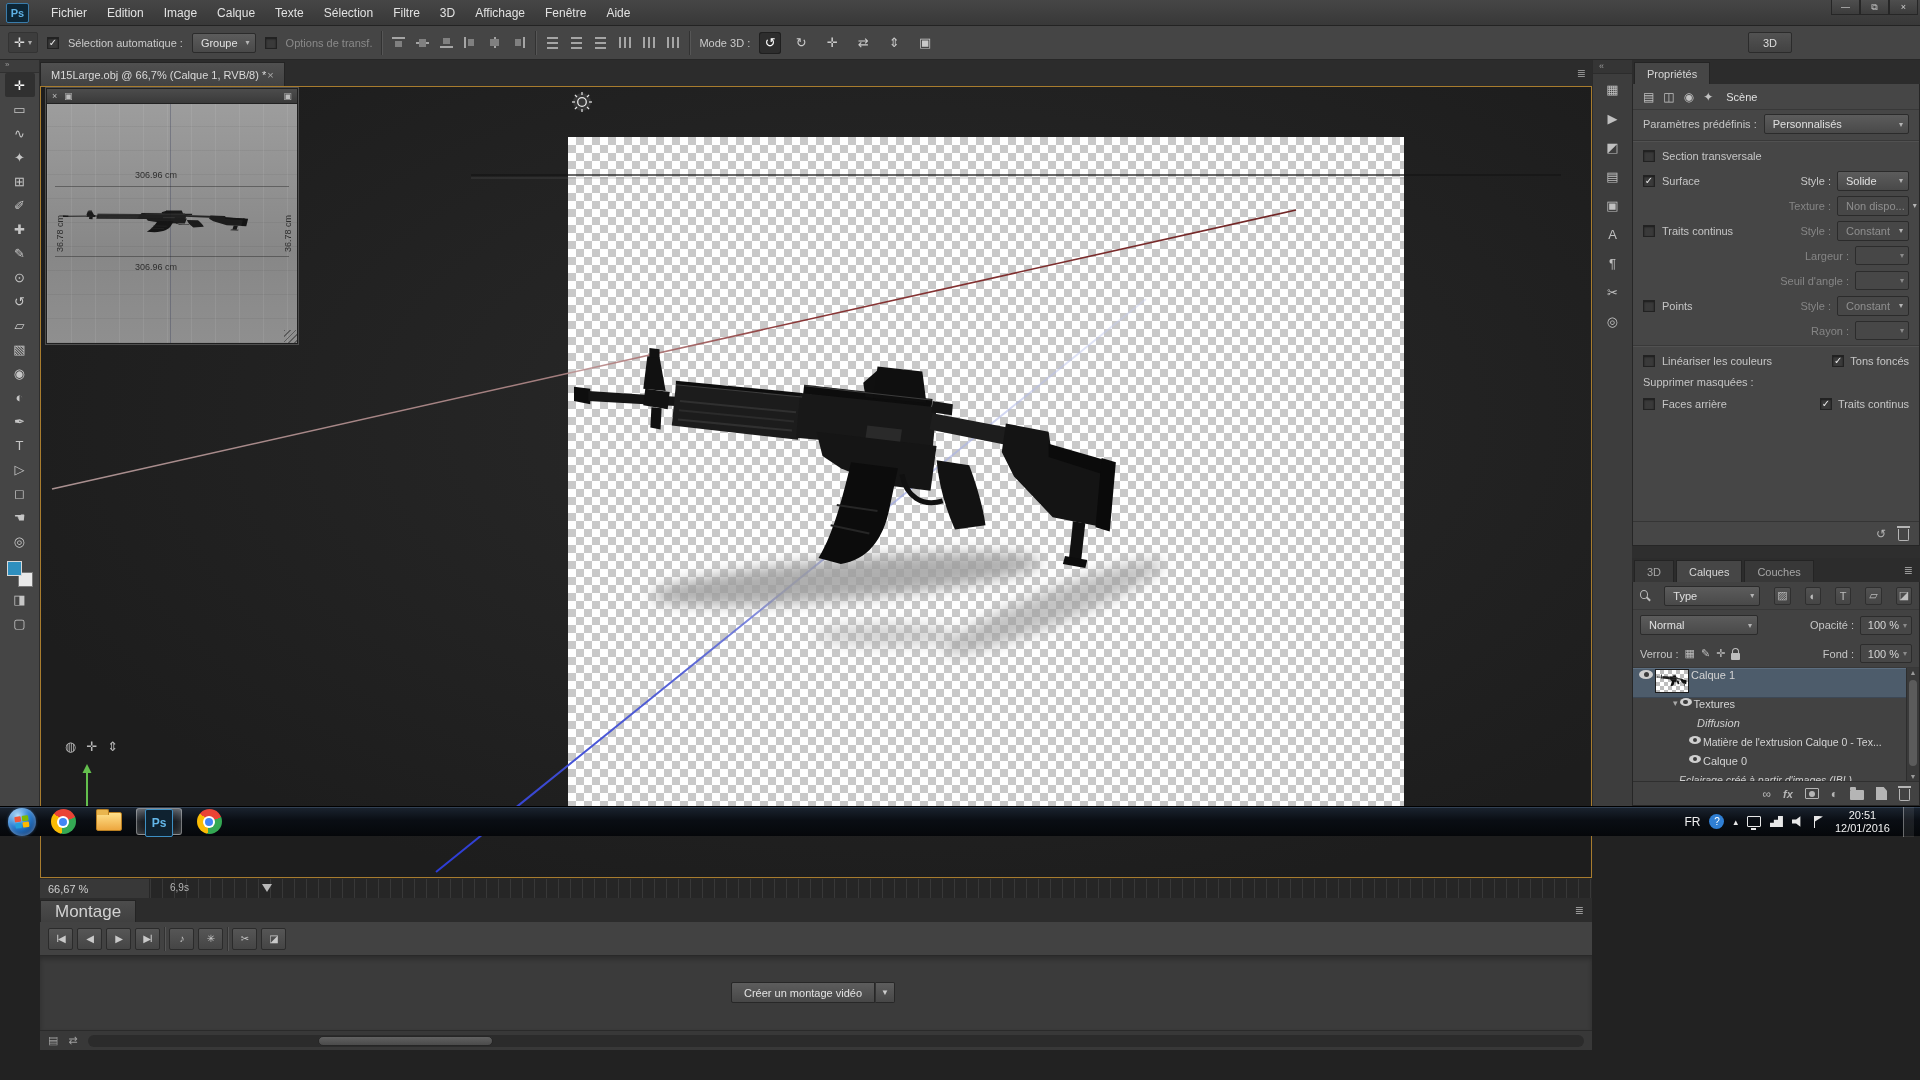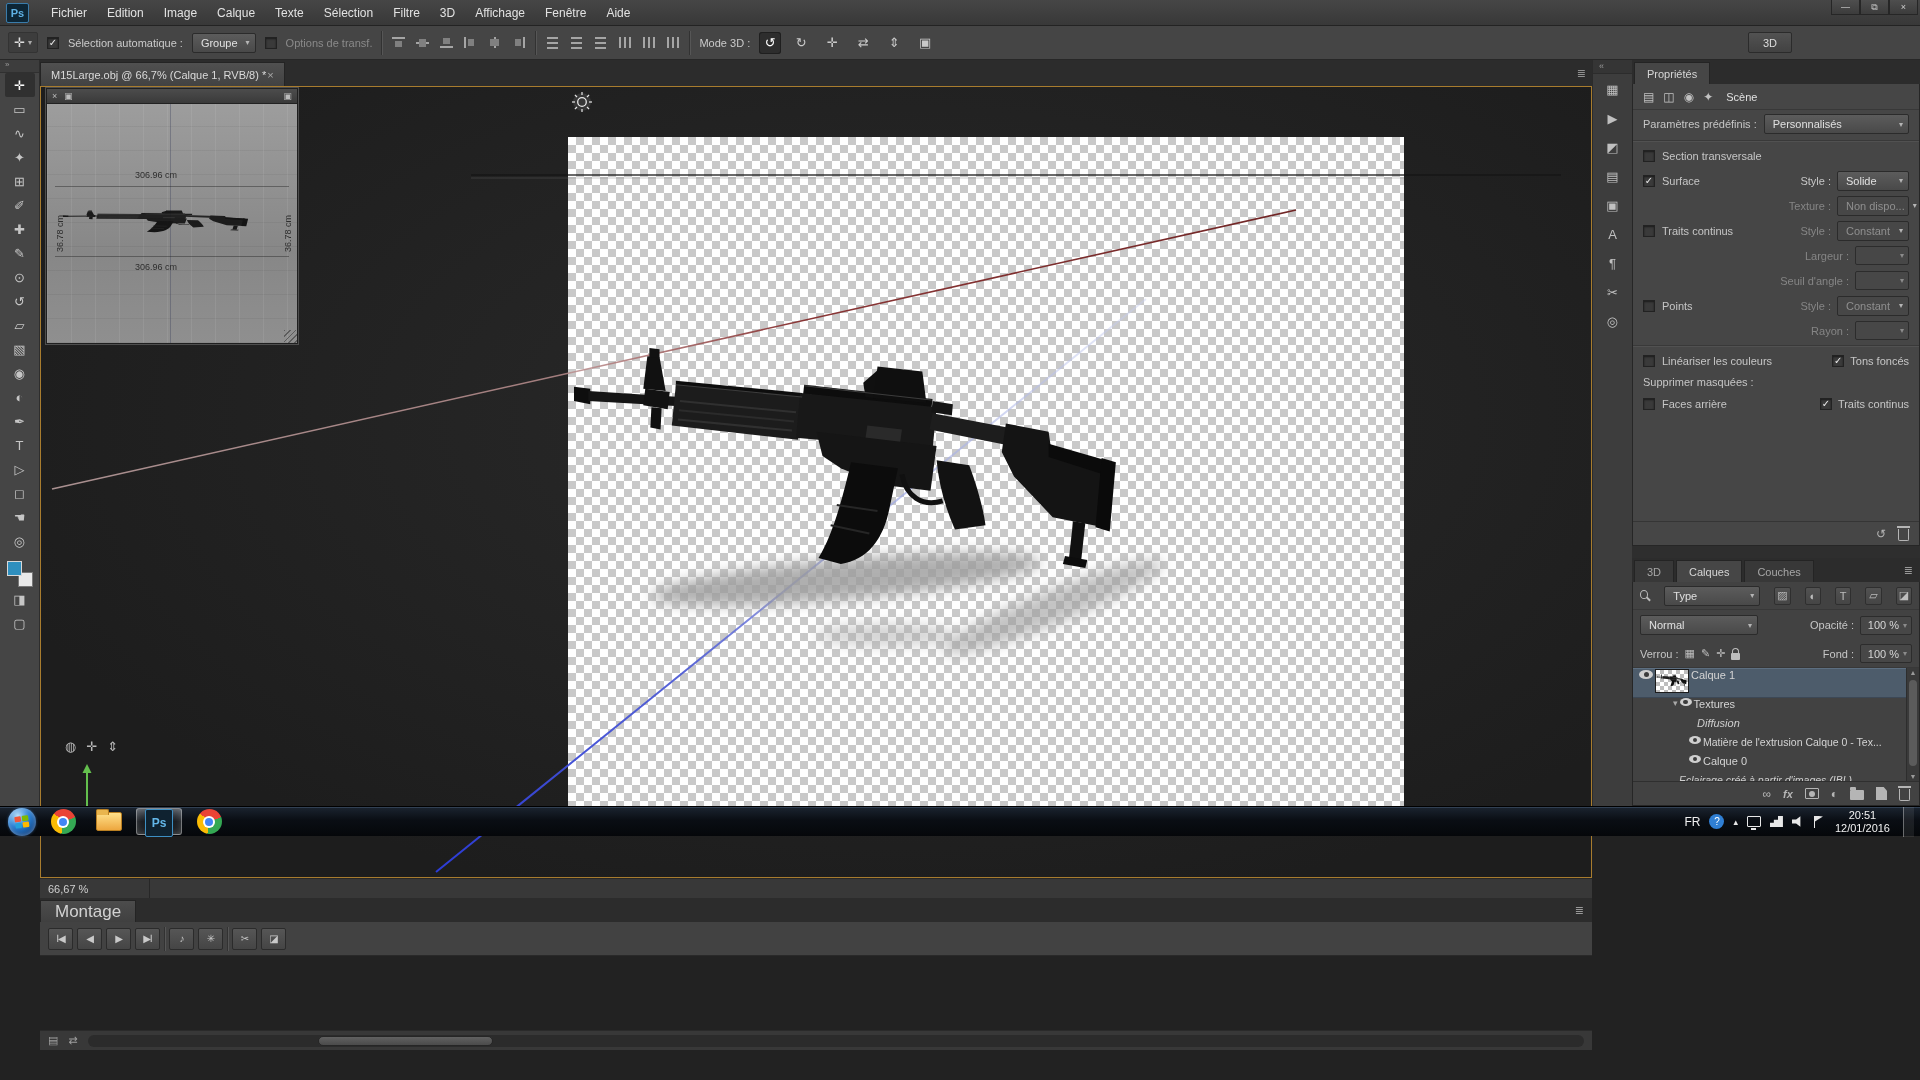--- a/index.html
+++ b/index.html
@@ -409,40 +409,50 @@
         <span class="meas" style="left:88px;top:158px">306.96 cm</span>
         <span class="meas rot" style="left:8px;top:148px">36.78 cm</span>
         <span class="meas rot" style="left:236px;top:148px">36.78 cm</span>
         <div class="grip"></div>
       </div>
     </div>
   </div>
 
   <div class="statusrow">
     <div class="zoombox">66,67 %</div>
+    <div class="ruler">
+      <span class="timecode">6,9s</span>
+      <span class="playhead"></span>
+    </div>
   </div>
 
   <div class="mt-tabbar">
     <div class="mt-tab">Montage</div>
     <span class="mt-menu">≣</span>
   </div>
 
   <div class="mt-controls">
     <span class="tbtn">Ⅰ◀</span>
     <span class="tbtn">◀</span>
     <span class="tbtn">▶</span>
     <span class="tbtn">▶Ⅰ</span>
     <span class="ob-sep"></span>
     <span class="tbtn">♪</span>
     <span class="tbtn">✳</span>
     <span class="ob-sep"></span>
     <span class="tbtn">✂</span>
     <span class="tbtn">◪</span>
   </div>
 
+  <div class="mt-content">
+    <div class="create-btn">
+      <span class="main">Créer un montage vidéo</span>
+      <span class="arrow">▼</span>
+    </div>
+  </div>
 
   <div class="mt-bottom">
     <span>▤</span>
     <span>⇄</span>
     <div class="hscroll">
       <div class="thumb"></div>
     </div>
   </div>
 </div>
 

